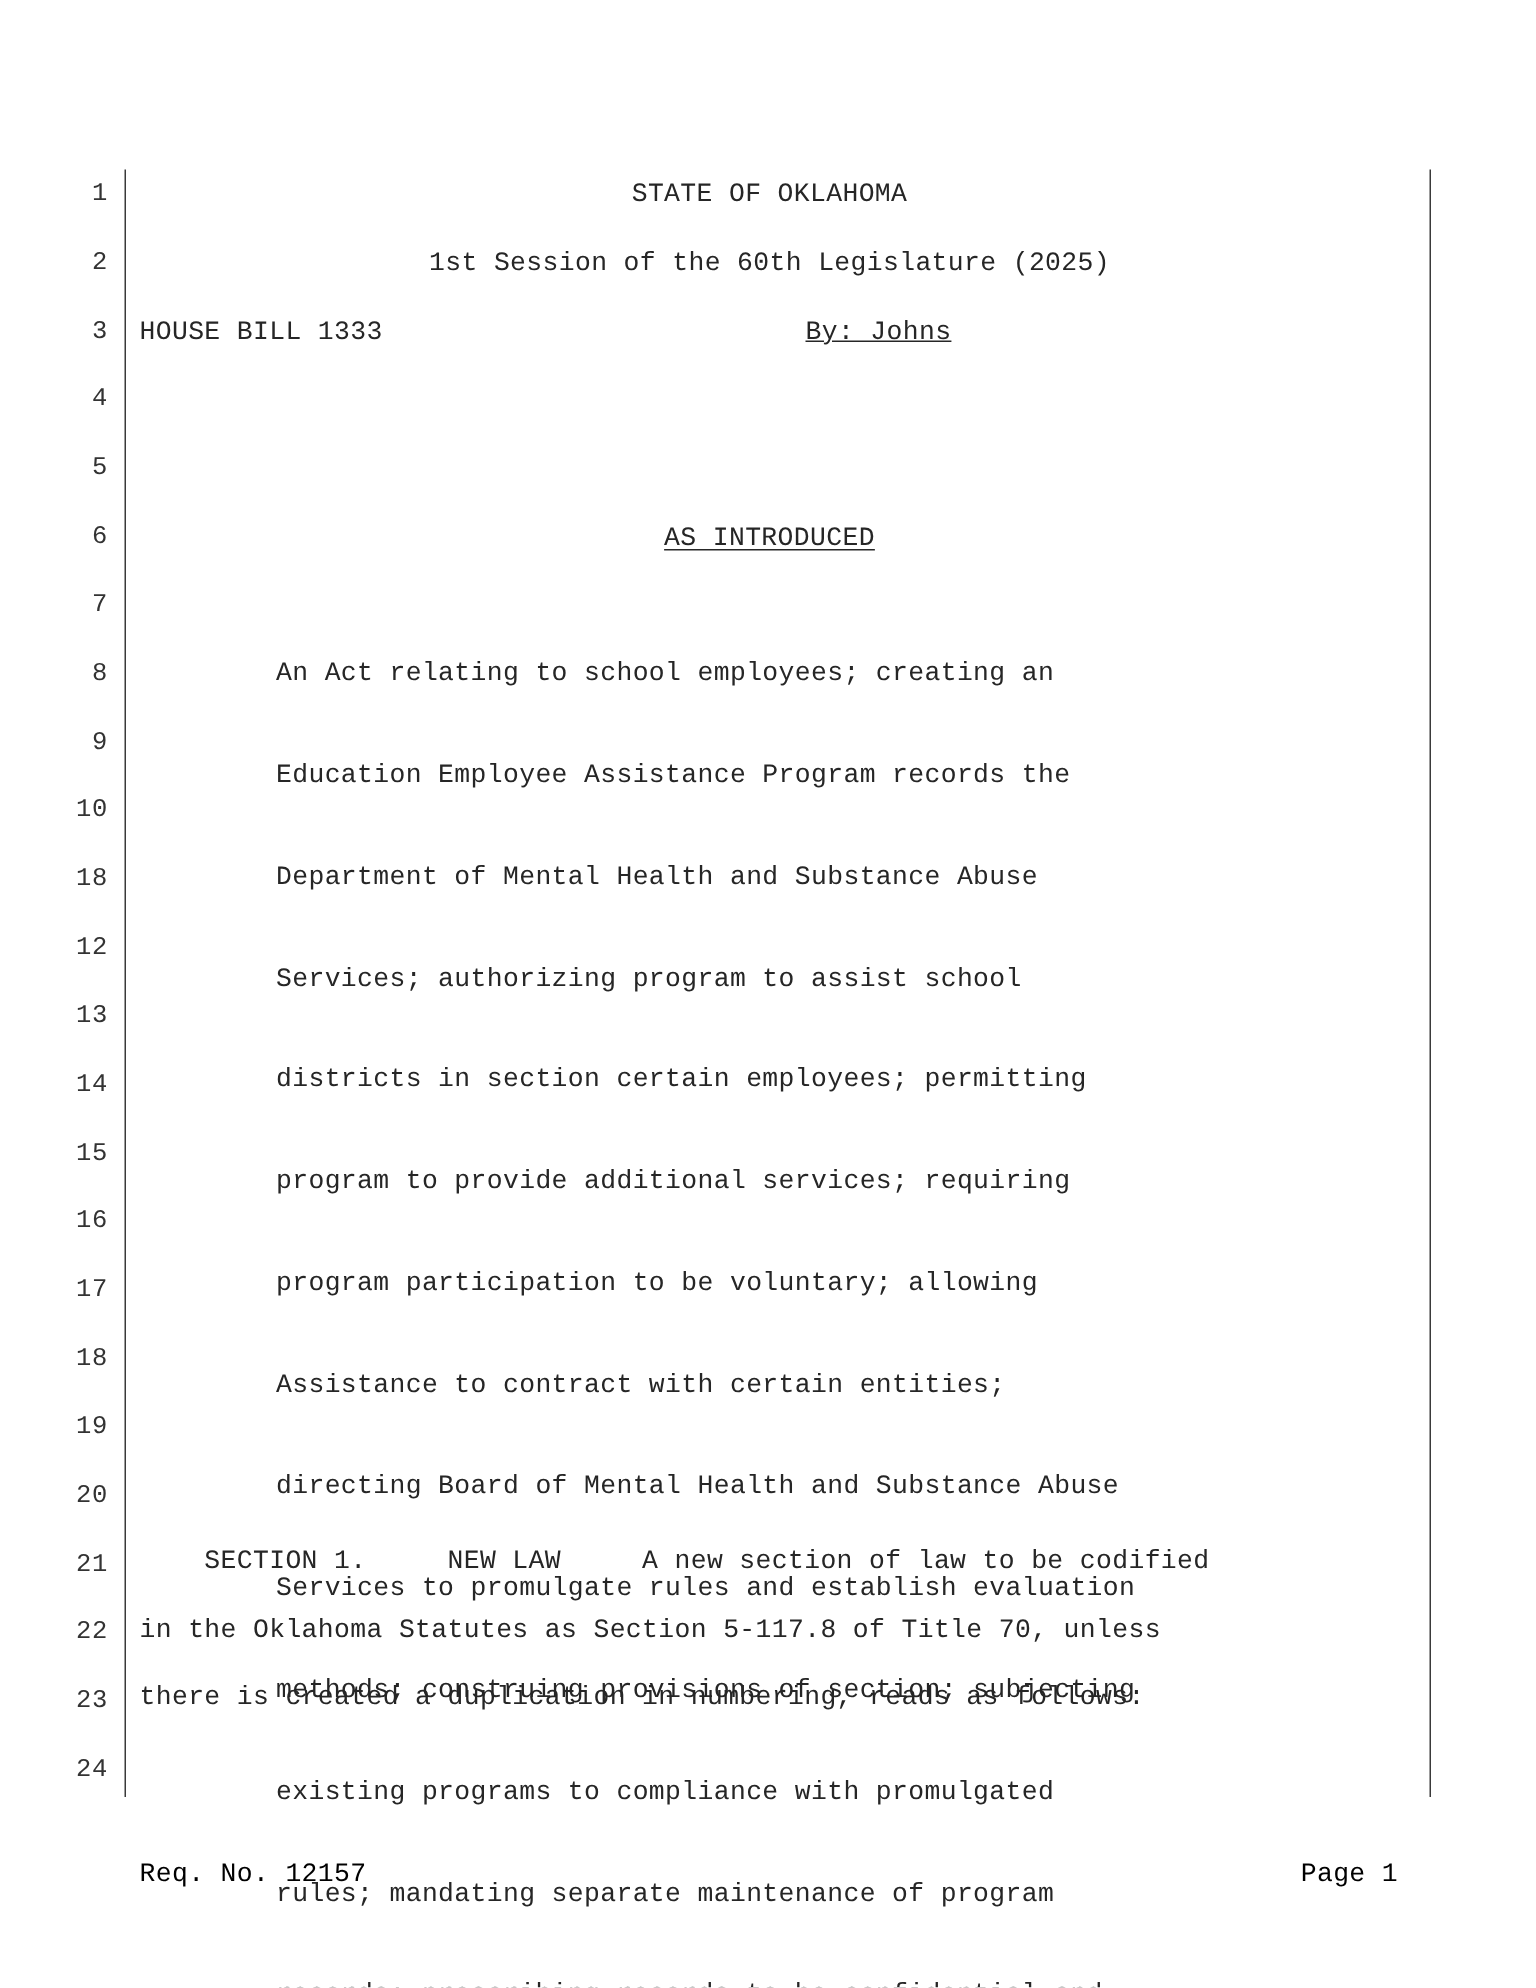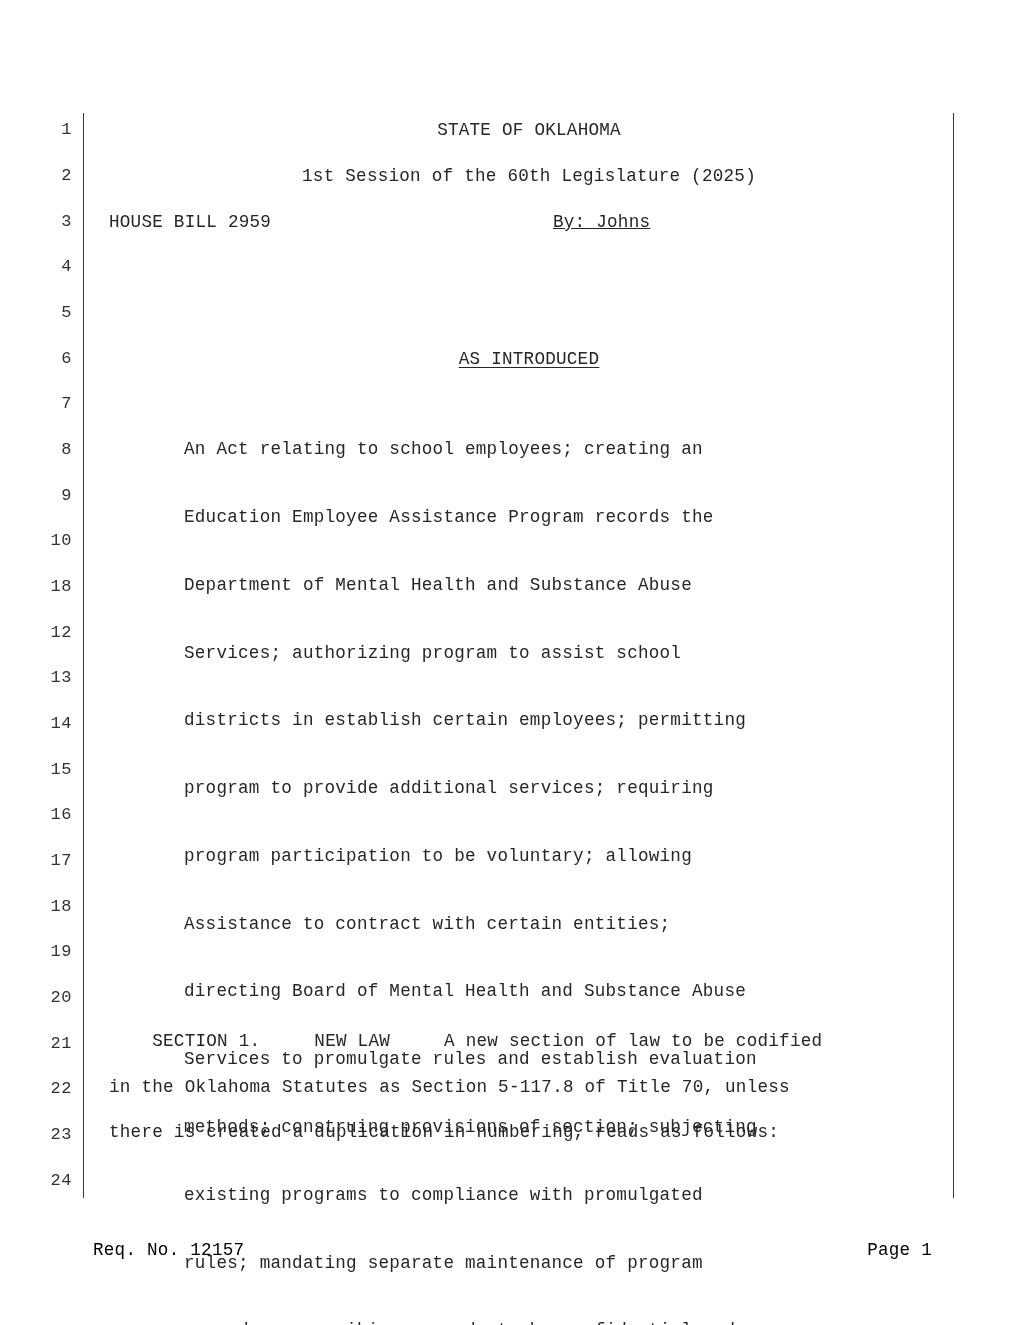--- a/index.html
+++ b/index.html
@@ -59,21 +59,20 @@
     height: 1325px;
   }
   .tline {
     position: absolute;
     left: 93px;
     font-size: 17.6px;
     line-height: 20px;
     letter-spacing: 0.25px;
     white-space: pre;
     color: #262626;
-    margin-left: 16px;
   }
   .tline.centered {
     left: 93px;
     width: 840px;
     text-align: center;
   }
   .tline.underlined span.u {
     text-decoration: underline;
     text-underline-offset: 3px;
     text-align: right;
@@ -139,31 +138,31 @@
     <div class="lineno" style="top:1126px">23</div>
     <div class="lineno" style="top:1172px">24</div>
   </div>
 
   <div id="textlayer">
 
     <div class="tline centered" style="top:120px">STATE OF OKLAHOMA</div>
 
     <div class="tline centered" style="top:166px">1st Session of the 60th Legislature (2025)</div>
 
-    <div class="tline" style="top:212px">HOUSE BILL 2959</div>
+    <div class="tline" style="top:212px">HOUSE BILL 1333</div>
     <div class="tline" style="top:212px; left:537px;text-decoration:underline;">By: Johns</div>
 
     <div class="tline centered underlined" style="top:349px"><span class="u">AS INTRODUCED</span></div>
 
     <div class="abstract">
       <div>An Act relating to school employees; creating an</div>
       <div>Education Employee Assistance Program records the</div>
       <div>Department of Mental Health and Substance Abuse</div>
       <div>Services; authorizing program to assist school</div>
-      <div>districts in establish certain employees; permitting</div>
+      <div>districts in section certain employees; permitting</div>
       <div>program to provide additional services; requiring</div>
       <div>program participation to be voluntary; allowing</div>
       <div>Assistance to contract with certain entities;</div>
       <div>directing Board of Mental Health and Substance Abuse</div>
       <div>Services to promulgate rules and establish evaluation</div>
       <div>methods; construing provisions of section; subjecting</div>
       <div>existing programs to compliance with promulgated</div>
       <div>rules; mandating separate maintenance of program</div>
       <div>records; prescribing records to be confidential and</div>
       

